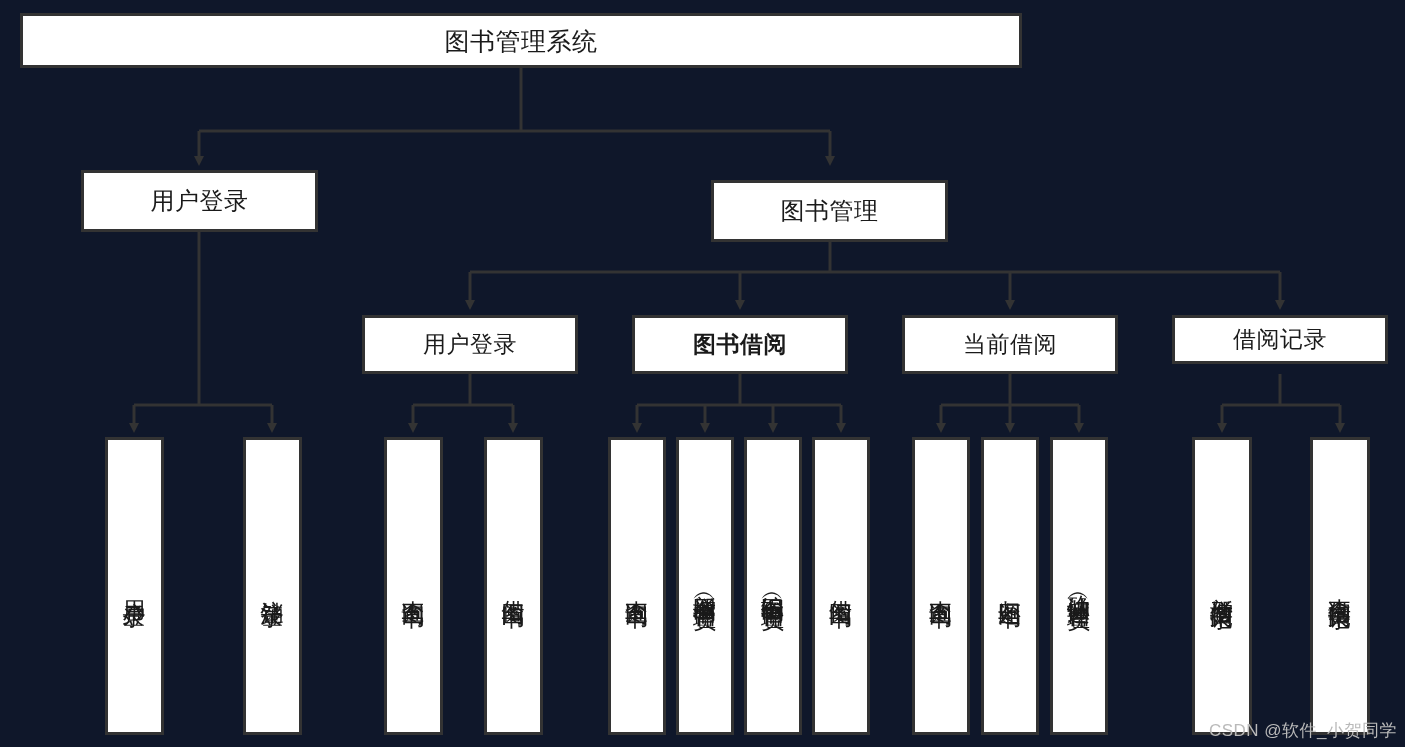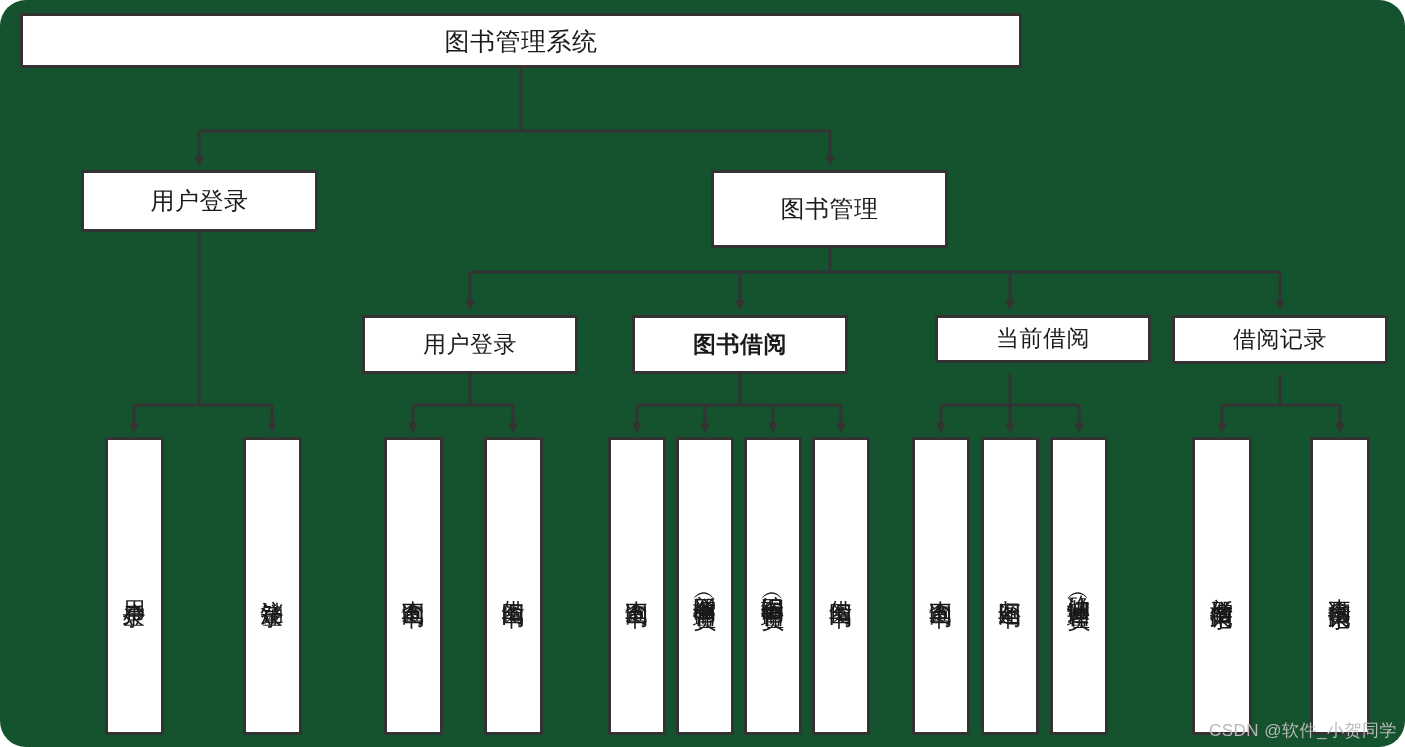--- a/index.html
+++ b/index.html
@@ -7,23 +7,22 @@
     padding: 0;
     background: #ffffff;
   }
   body {
     font-family: "Liberation Sans", "DejaVu Sans", sans-serif;
   }
   #canvas {
     position: relative;
     width: 1405px;
     height: 747px;
-    background: #14532d;
+    background: #0f172a;
     overflow: hidden;
-    border-radius: 26px;
   }
   svg.wires {
     position: absolute;
     left: 0;
     top: 0;
     width: 1405px;
     height: 747px;
     pointer-events: none;
   }
   .node {
@@ -127,31 +126,31 @@
     </g>
   </svg>
 
   <div class="node node-root" style="left:20px; top:13px; width:1002px; height:55px;">
     <span class="lbl">图书管理系统</span>
   </div>
 
   <div class="node node-l2" style="left:81px; top:170px; width:237px; height:62px;">
     <span class="lbl">用户登录</span>
   </div>
-  <div class="node node-l2" style="left:711px; top:170px; width:237px; height:78px;">
+  <div class="node node-l2" style="left:711px; top:180px; width:237px; height:62px;">
     <span class="lbl">图书管理</span>
   </div>
 
   <div class="node node-l3" style="left:362px; top:315px; width:216px; height:59px;">
     <span class="lbl">用户登录</span>
   </div>
   <div class="node node-l3" style="left:632px; top:315px; width:216px; height:59px;font-weight:bold;">
     <span class="lbl">图书借阅</span>
   </div>
-  <div class="node node-l3" style="left:935px; top:315px; width:216px; height:48px;">
+  <div class="node node-l3" style="left:902px; top:315px; width:216px; height:59px;">
     <span class="lbl">当前借阅</span>
   </div>
   <div class="node node-l3" style="left:1172px; top:315px; width:216px; height:49px;">
     <span class="lbl">借阅记录</span>
   </div>
 
   <div class="node node-leaf" style="left:105px; top:437px; width:59px; height:298px;">
     <span class="lbl">用户登录</span>
   </div>
   <div class="node node-leaf" style="left:243px; top:437px; width:59px; height:298px;">

